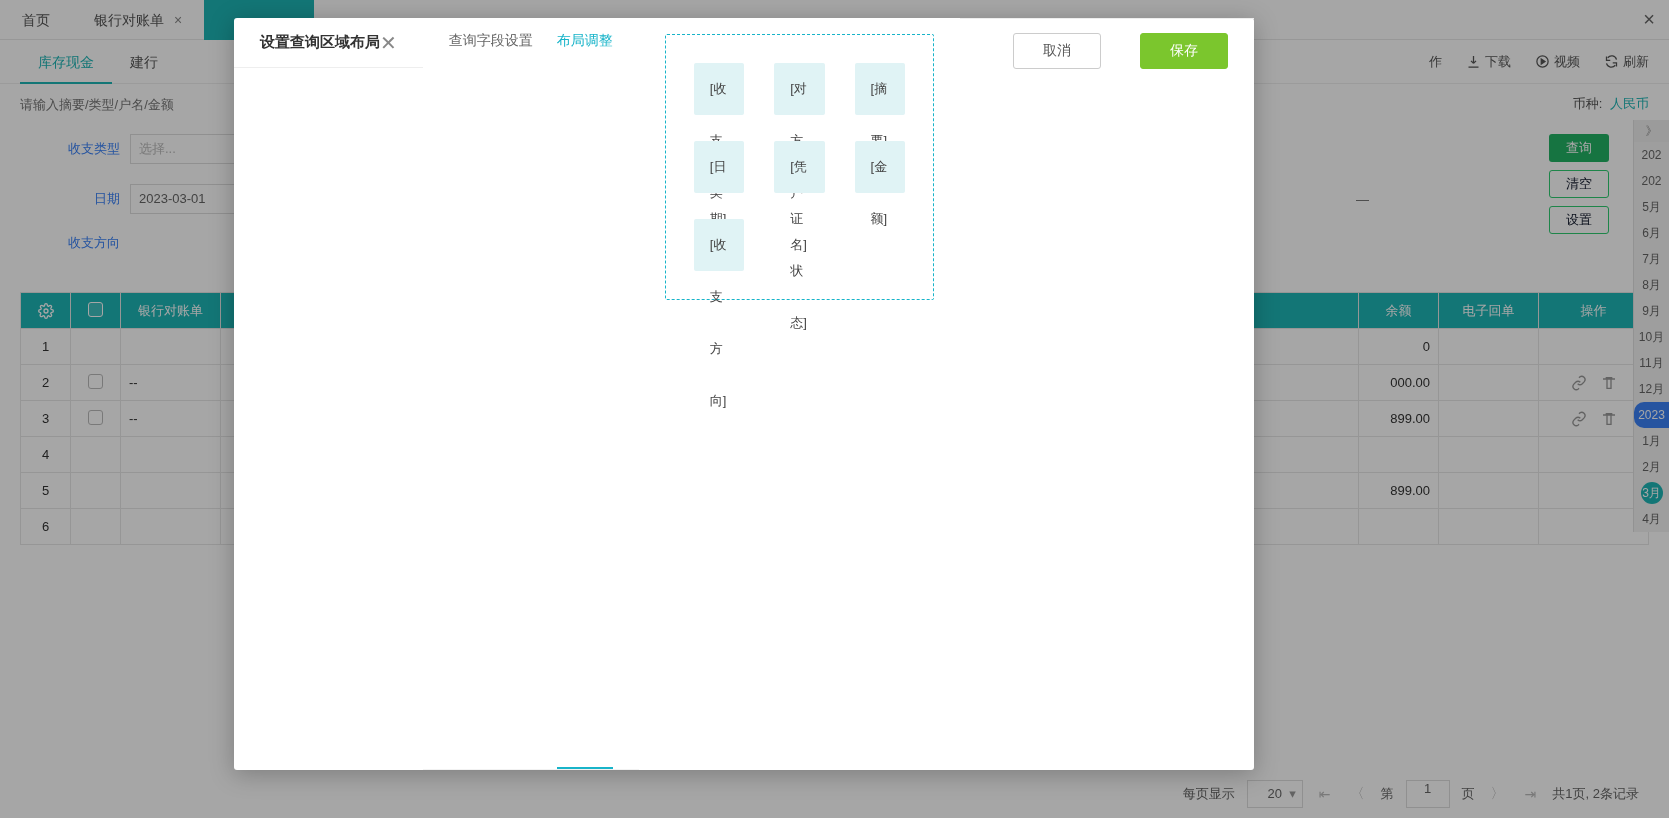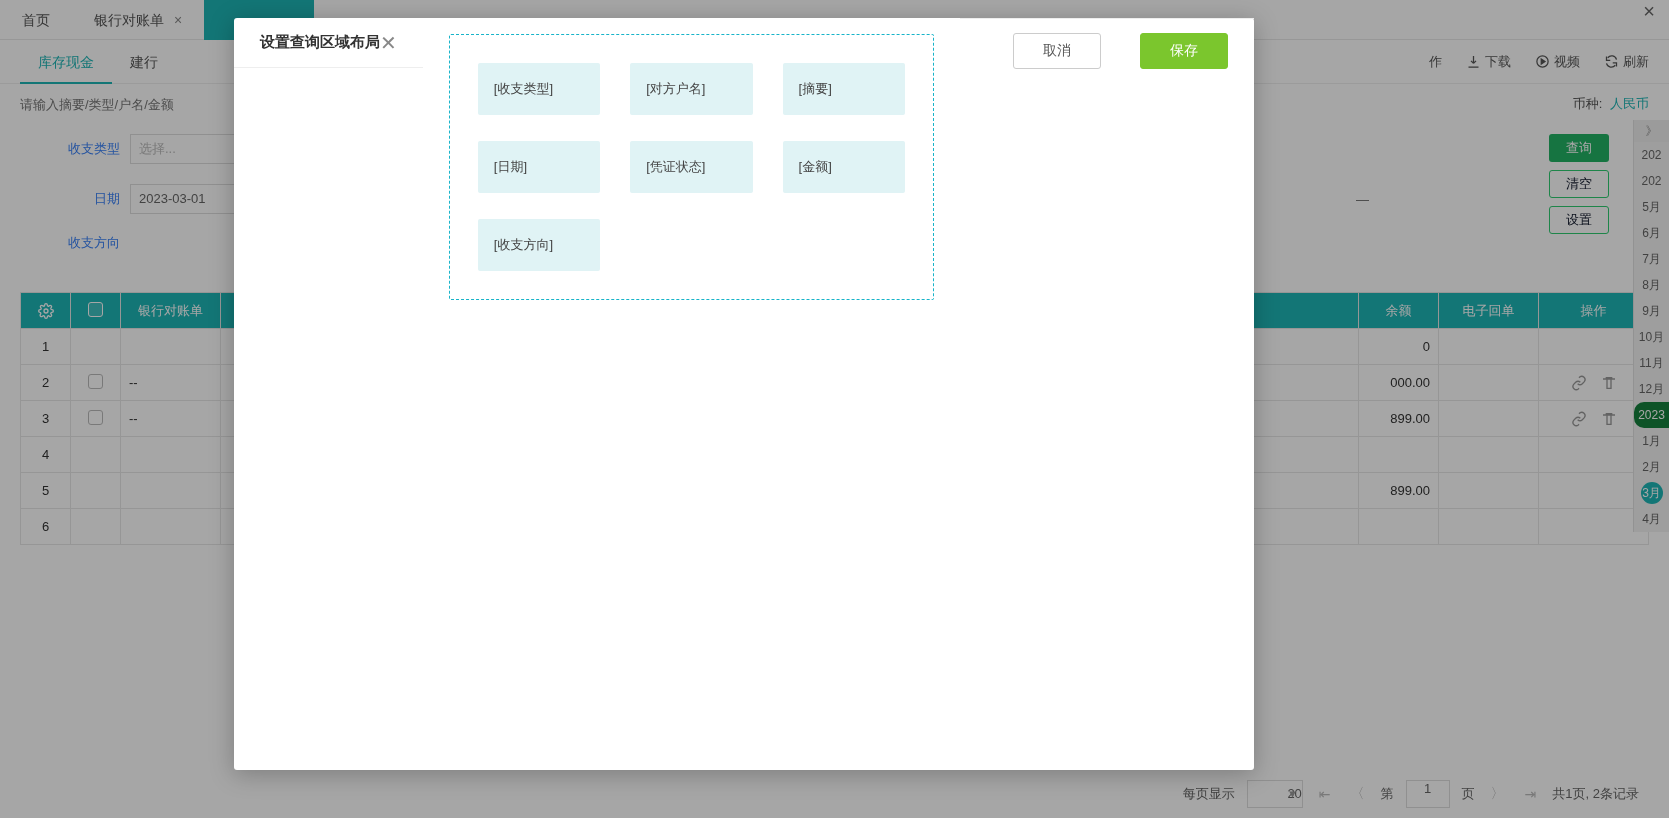--- a/index.html
+++ b/index.html
@@ -24,20 +24,21 @@
 .overlay-dim {
   position: absolute;
   inset: 0;
   background: rgba(0,0,0,0.35);
   z-index: 50;
 }
 
 
 .top-tabs {
   display: flex;
+  align-items: center;
   height: 40px;
   background: #fff;
   border-bottom: 1px solid #e8e8e8;
 }
 .top-tab {
   padding: 0 22px;
   height: 40px;
   line-height: 40px;
   font-size: 14px;
   color: #555;
@@ -193,21 +194,21 @@
   display: flex;
   justify-content: flex-end;
   align-items: center;
   gap: 12px;
   font-size: 13px;
   color: #666;
 }
 .pg-sel {
   width: 56px; height: 28px;
   border: 1px solid #ddd;
-  text-align: right;
+  text-align: center;
   line-height: 26px;
   position: relative;
 }
 .pg-sel::after {
   content: "▾";
   position: absolute;
   right: 6px;
   color: #999;
 }
 .pg-btn { color: #bbb; font-size: 14px; padding: 0 4px; }
@@ -226,21 +227,21 @@
   background: #f3f3f3;
   border-left: 1px solid #e0e0e0;
   text-align: center;
   font-size: 12px;
   color: #666;
 }
 .year-strip .ys-item {
   height: 26px; line-height: 26px;
 }
 .year-strip .ys-year {
-  background: #15803d;
+  background: #3b82f6;
   color: #fff;
   border-radius: 10px 0 0 10px;
 }
 .year-strip .ys-month-active {
   background: #1eb5b5;
   color: #fff;
   border-radius: 50%;
   width: 22px;
   margin: 2px auto;
   height: 22px;
@@ -548,20 +549,24 @@
 
 </div>
 
 <div class="overlay-dim"></div>
 
 <div class="modal">
   <div class="modal-header">
     <div class="modal-title">设置查询区域布局</div>
     <div class="modal-close">✕</div>
   </div>
+  <div class="modal-tabs">
+    <div class="modal-tab">查询字段设置</div>
+    <div class="modal-tab active">布局调整</div>
+  </div>
   <div class="modal-body">
     <div class="layout-canvas">
       <div class="layout-grid" id="chip-grid">
           <div class="layout-chip">[收支类型]</div>
           <div class="layout-chip">[对方户名]</div>
           <div class="layout-chip">[摘要]</div>
           <div class="layout-chip">[日期]</div>
           <div class="layout-chip">[凭证状态]</div>
           <div class="layout-chip">[金额]</div>
           <div class="layout-chip">[收支方向]</div>

